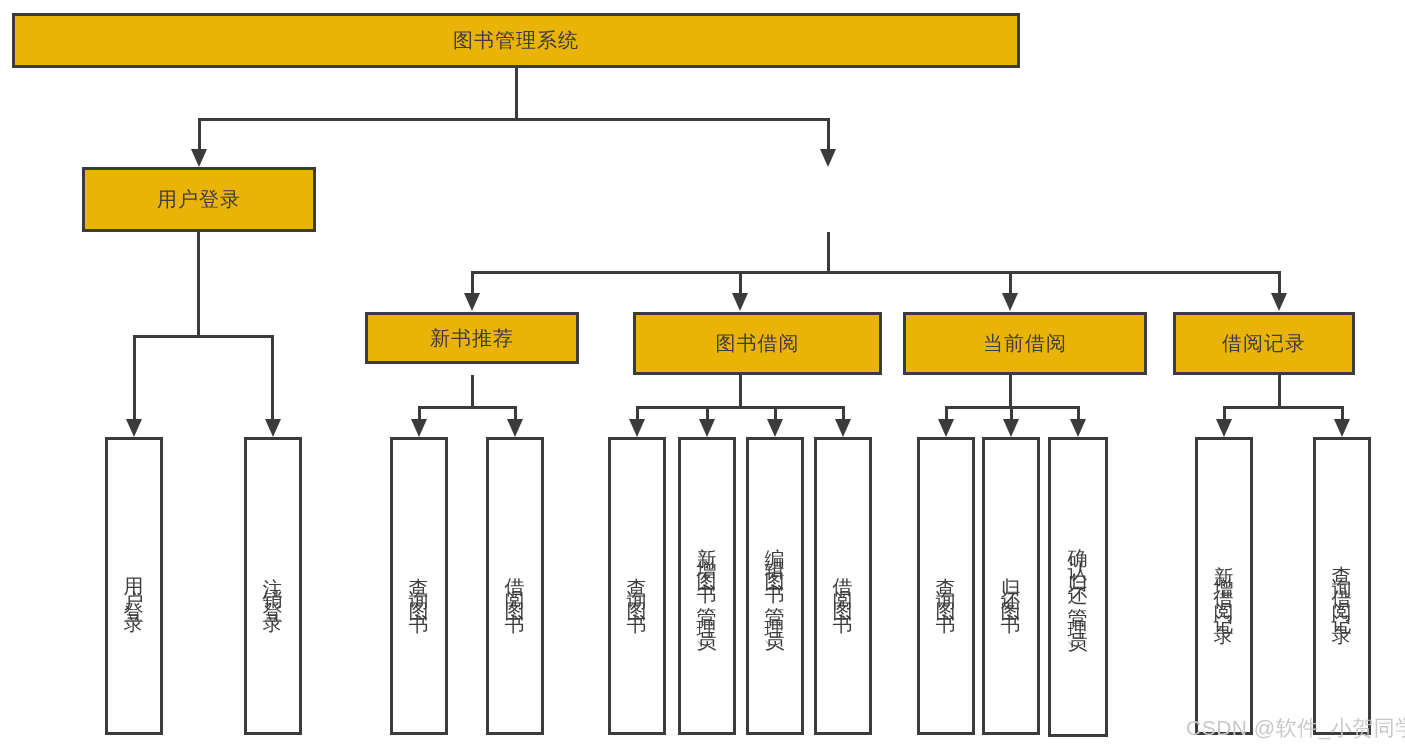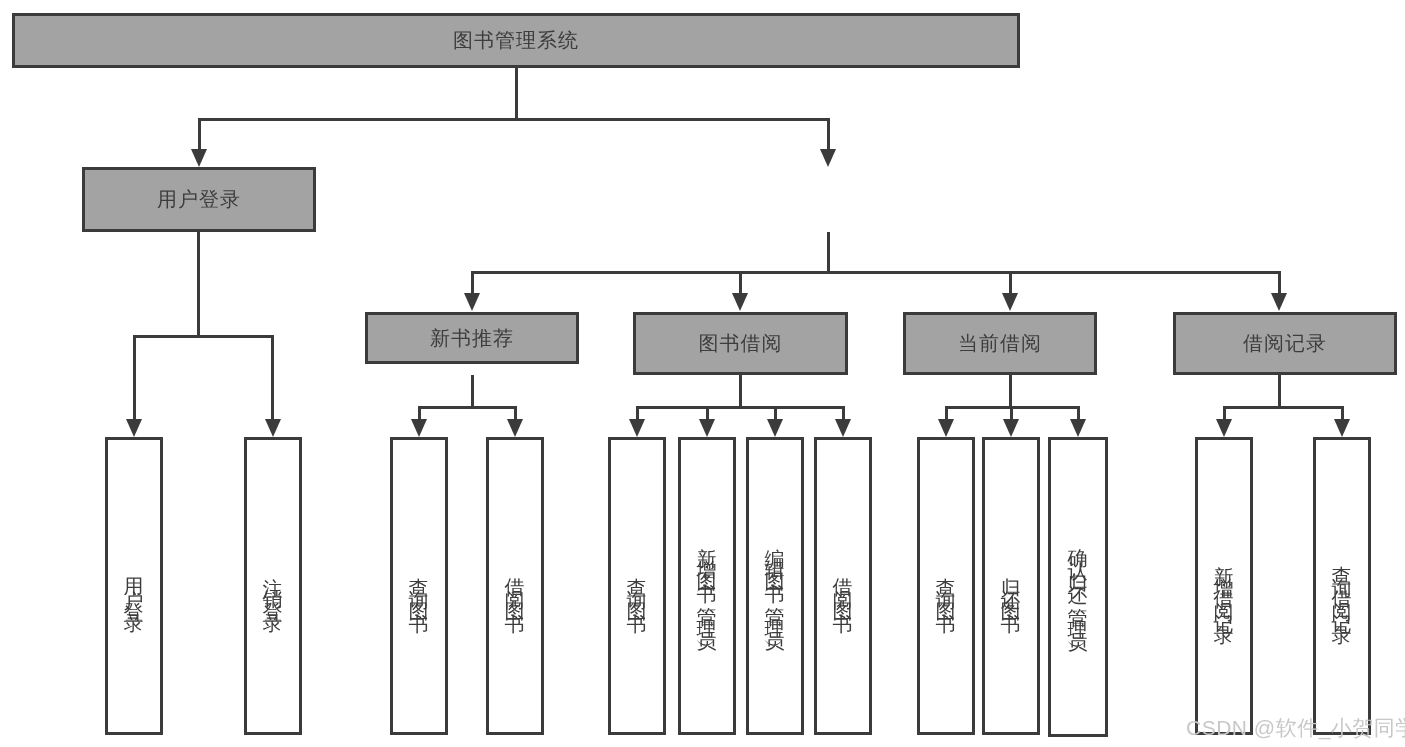--- a/index.html
+++ b/index.html
@@ -7,21 +7,21 @@
     position:relative;
     width:1405px;height:747px;
     background:#ffffff;
     font-family:"Liberation Sans","DejaVu Sans",sans-serif;
     overflow:hidden;
   }
   .node{
     position:absolute;
     box-sizing:border-box;
     border:3px solid #3b3b3b;
-    background:#a3a3a3;
+    background:#eab308;
     display:flex;align-items:center;justify-content:center;
     color:#3d3d3d;
     font-size:20px;
     letter-spacing:1px;
     z-index:2;
   }
   .vnode{
     position:absolute;
     box-sizing:border-box;
     border:3px solid #3b3b3b;
@@ -83,23 +83,23 @@
   <div class="vline" style="left:471px;top:271px;height:25px"></div>
   <div class="arrow" style="left:464px;top:293px"></div>
   <div class="vline" style="left:739px;top:271px;height:25px"></div>
   <div class="arrow" style="left:732px;top:293px"></div>
   <div class="vline" style="left:1009px;top:271px;height:25px"></div>
   <div class="arrow" style="left:1002px;top:293px"></div>
   <div class="vline" style="left:1278px;top:271px;height:25px"></div>
   <div class="arrow" style="left:1271px;top:293px"></div>
 
   <div class="node" style="left:365px;top:312px;width:214px;height:52px">新书推荐</div>
-  <div class="node" style="left:633px;top:312px;width:215px;height:63px">图书借阅</div>
-  <div class="node" style="left:903px;top:312px;width:194px;height:63px">当前借阅</div>
-  <div class="node" style="left:1173px;top:312px;width:224px;height:63px">借阅记录</div>
+  <div class="node" style="left:633px;top:312px;width:249px;height:63px">图书借阅</div>
+  <div class="node" style="left:903px;top:312px;width:244px;height:63px">当前借阅</div>
+  <div class="node" style="left:1173px;top:312px;width:182px;height:63px">借阅记录</div>
 
   <div class="vline" style="left:471px;top:375px;height:31px"></div>
   <div class="hline" style="left:418px;top:406px;width:99px"></div>
   <div class="vline" style="left:418px;top:406px;height:15px"></div>
   <div class="arrow" style="left:411px;top:419px"></div>
   <div class="vline" style="left:514px;top:406px;height:15px"></div>
   <div class="arrow" style="left:507px;top:419px"></div>
 
   <div class="vline" style="left:739px;top:375px;height:31px"></div>
   <div class="hline" style="left:636px;top:406px;width:208px"></div>

